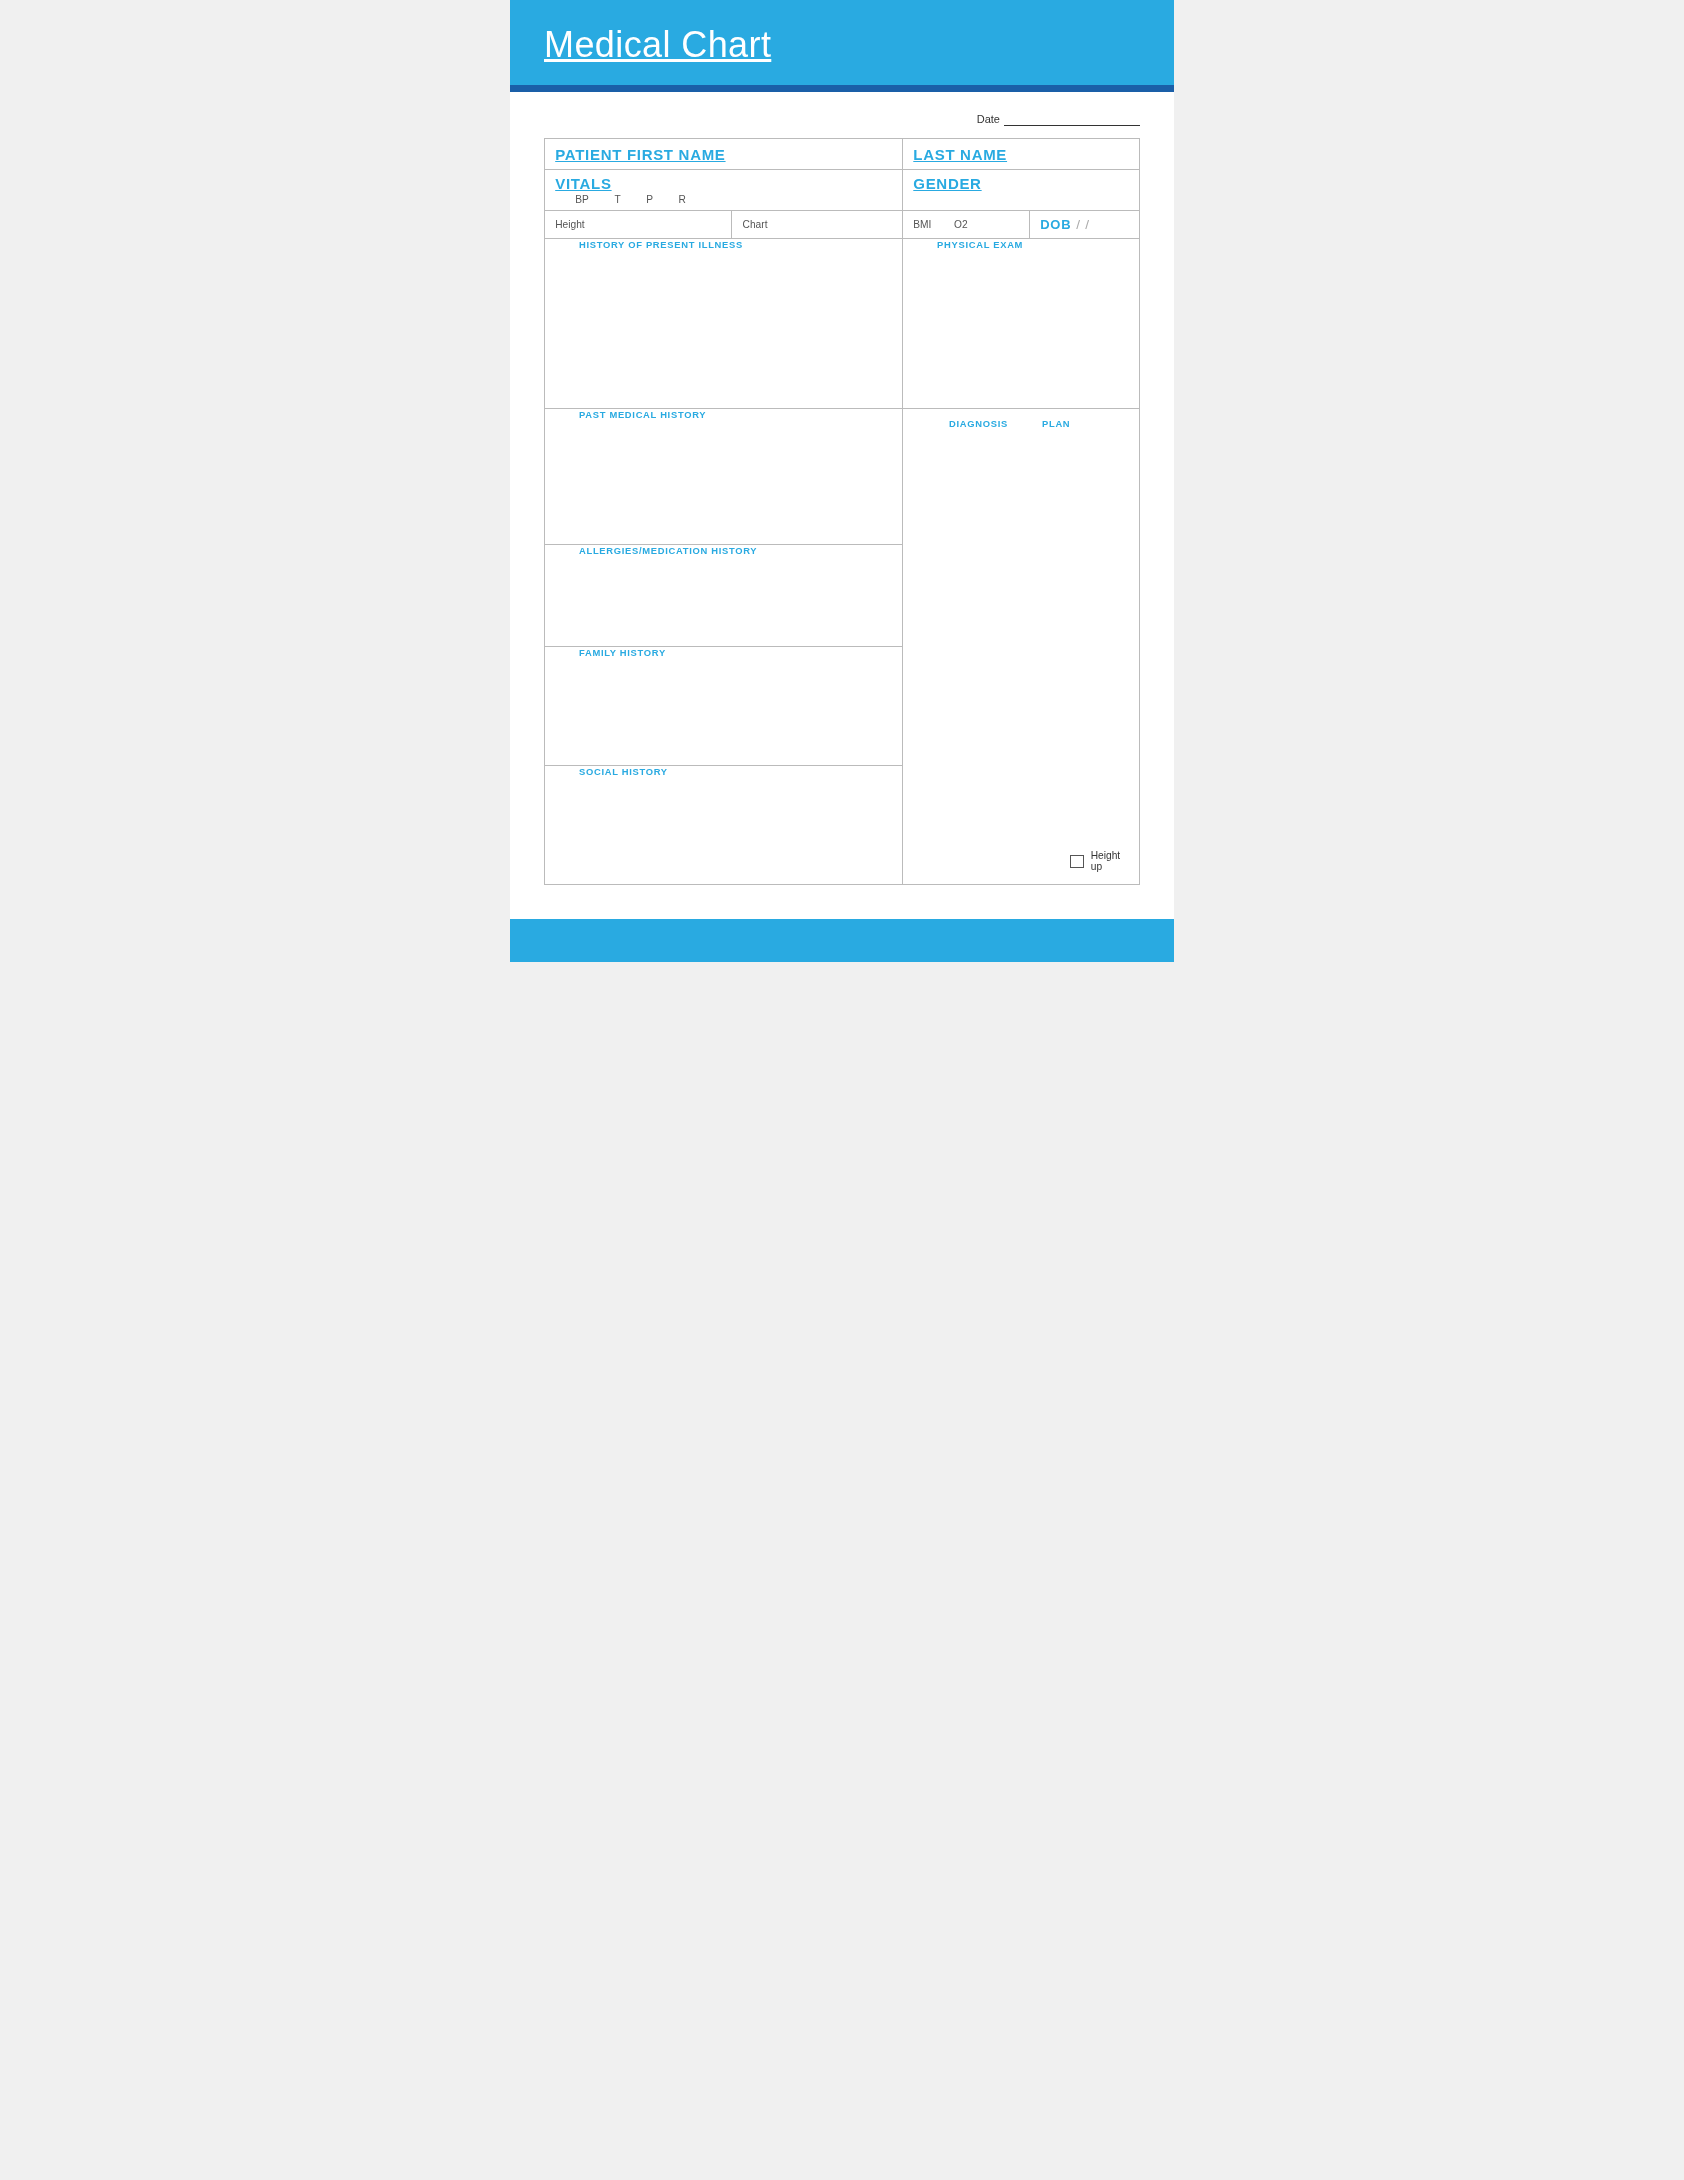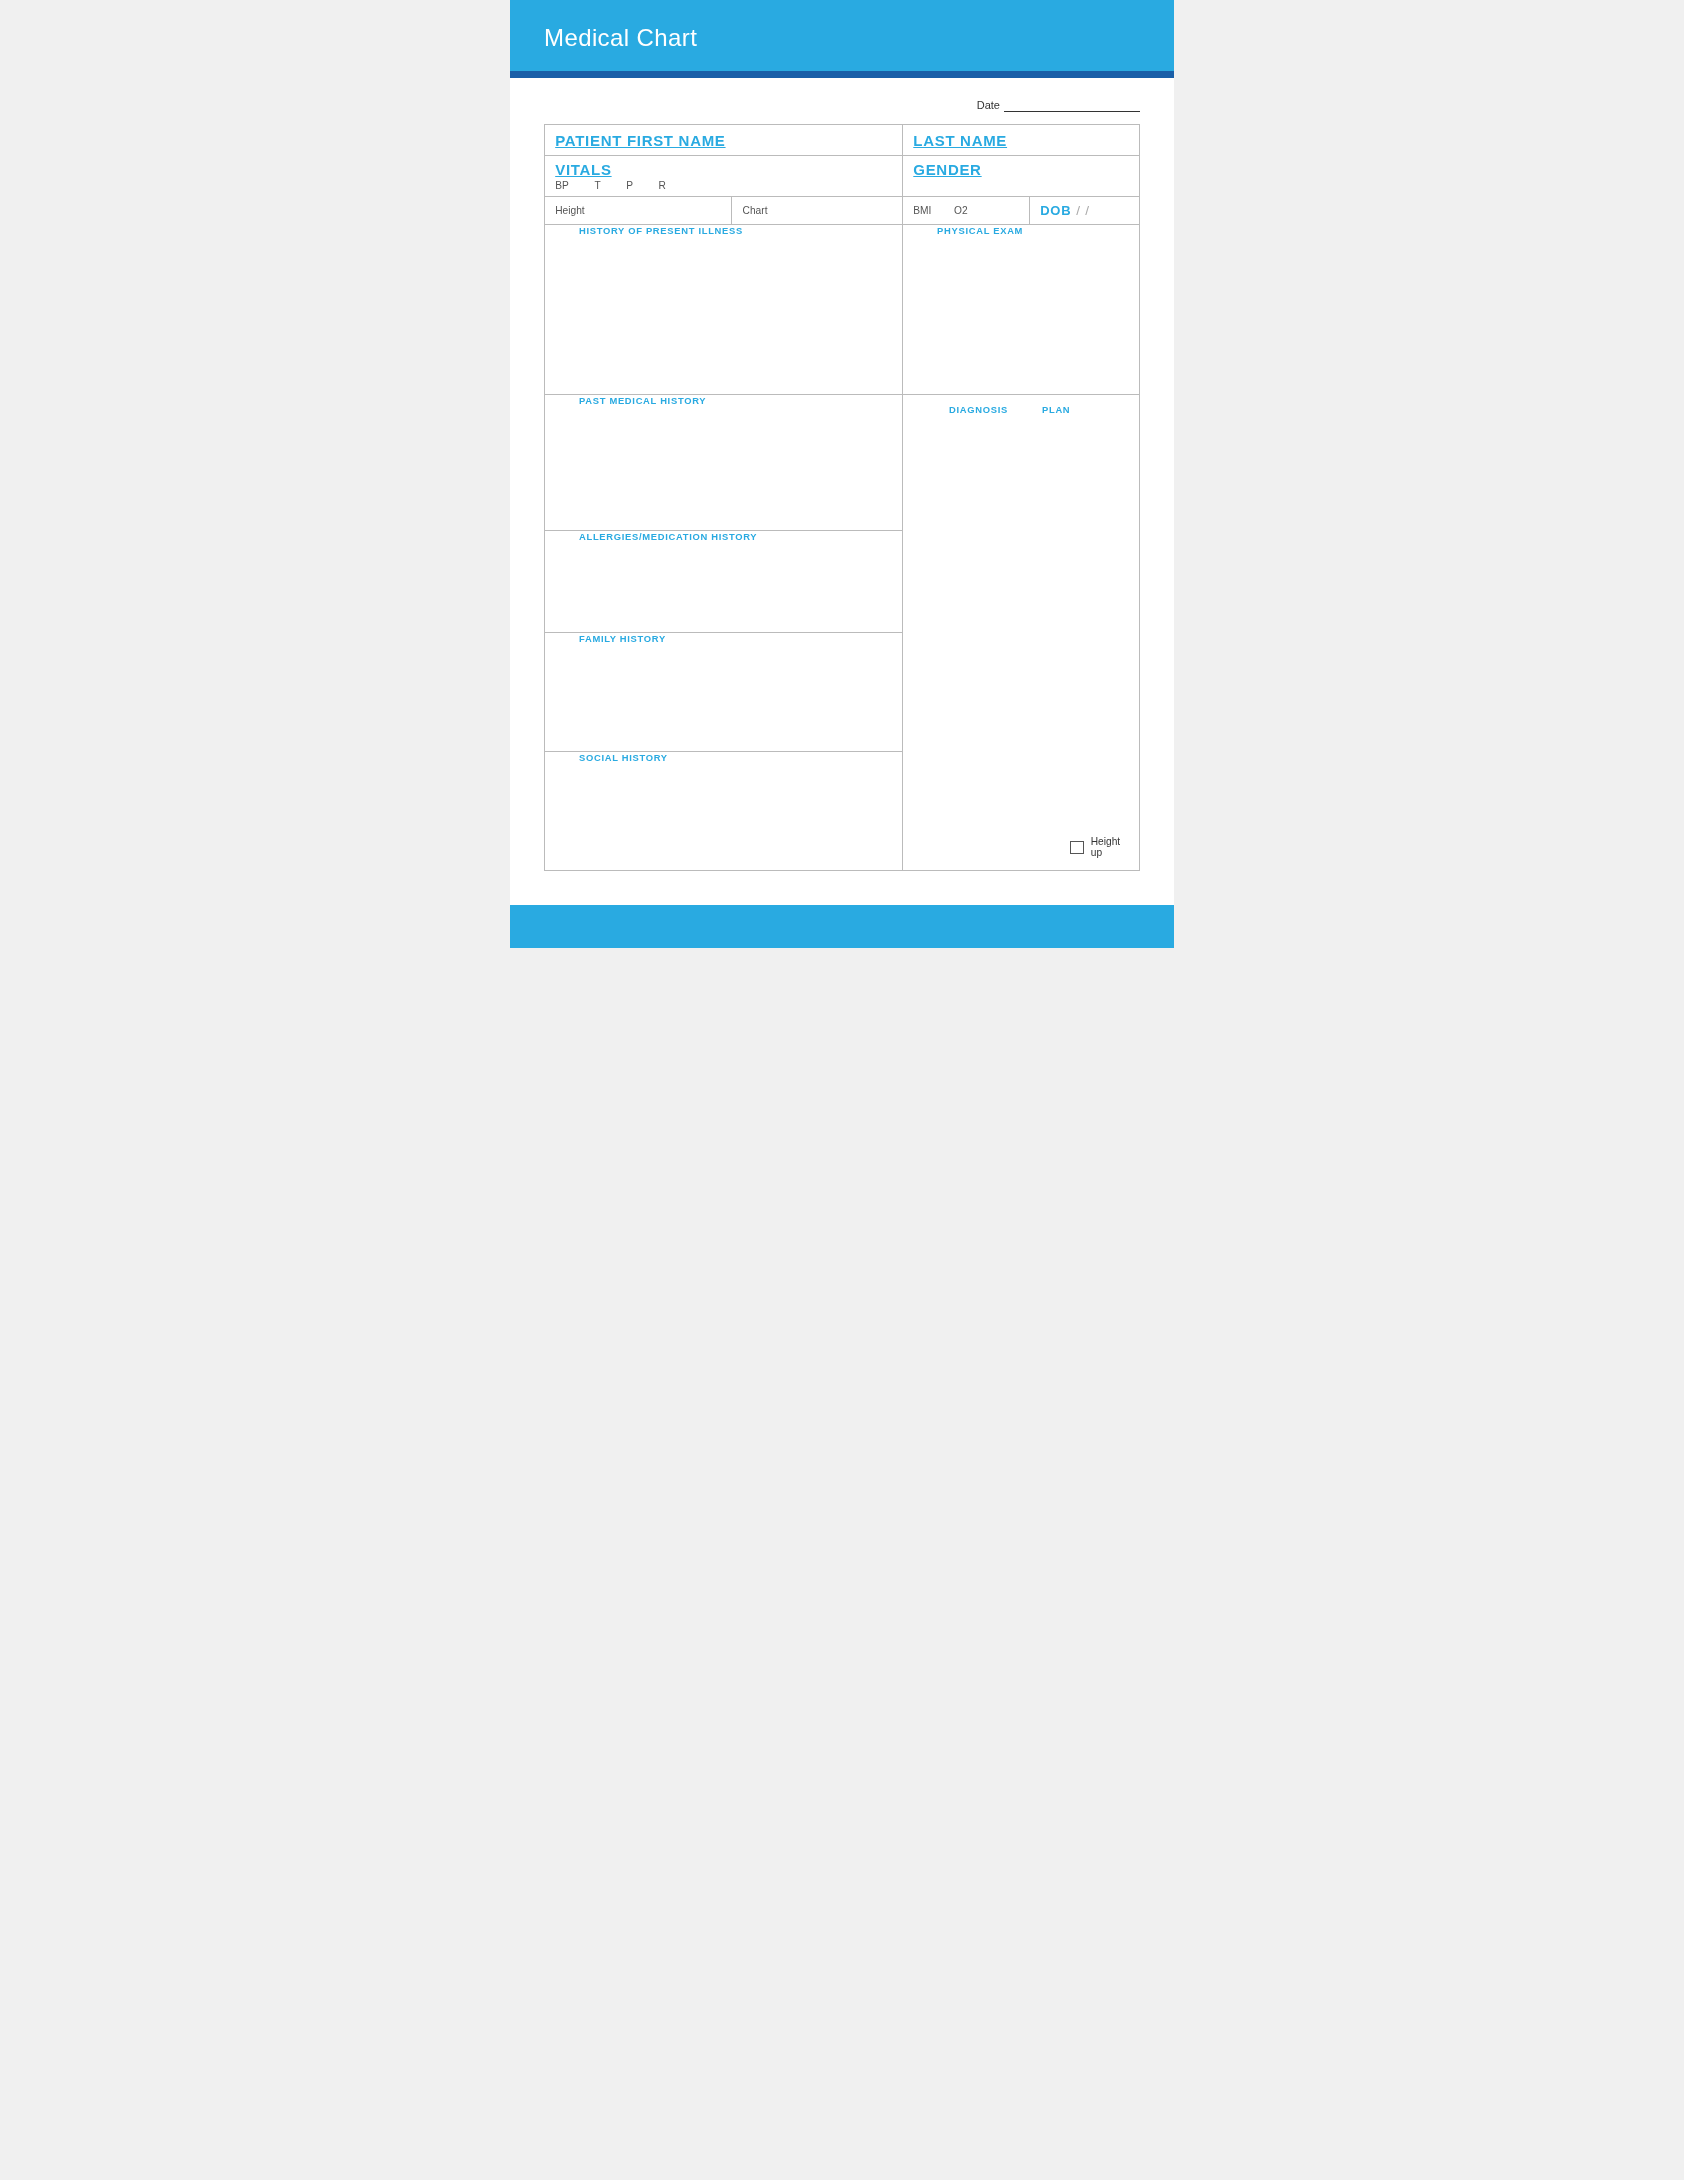--- a/index.html
+++ b/index.html
@@ -25,23 +25,24 @@
       flex-direction: column;
     }
 
     .header {
       background: #29aae1;
       padding: 24px 34px 19px 34px;
     }
 
     .header-title {
       color: #ffffff;
-      font-size: 24px;
+      font-size: 36px;
       font-weight: 300;
       letter-spacing: 0.4px;
+      text-decoration: underline;
     }
 
     .header-stripe {
       background: #1a5fa8;
       height: 6.8px;
     }
 
     .content {
       padding: 20.4px 34px 34px 34px;
       flex: 1;
@@ -104,20 +105,21 @@
 
     .vitals-cell {
       vertical-align: top;
     }
 
     .vitals-bp-row {
       display: flex;
       align-items: center;
       gap: 25.6px;
       margin-top: 1.7px;
+      margin-left: 20px;
     }
 
     .vitals-label {
       font-size: 10.2px;
       color: #555;
     }
 
     
     .measurements-row td {
       padding: 6px 10.2px;

